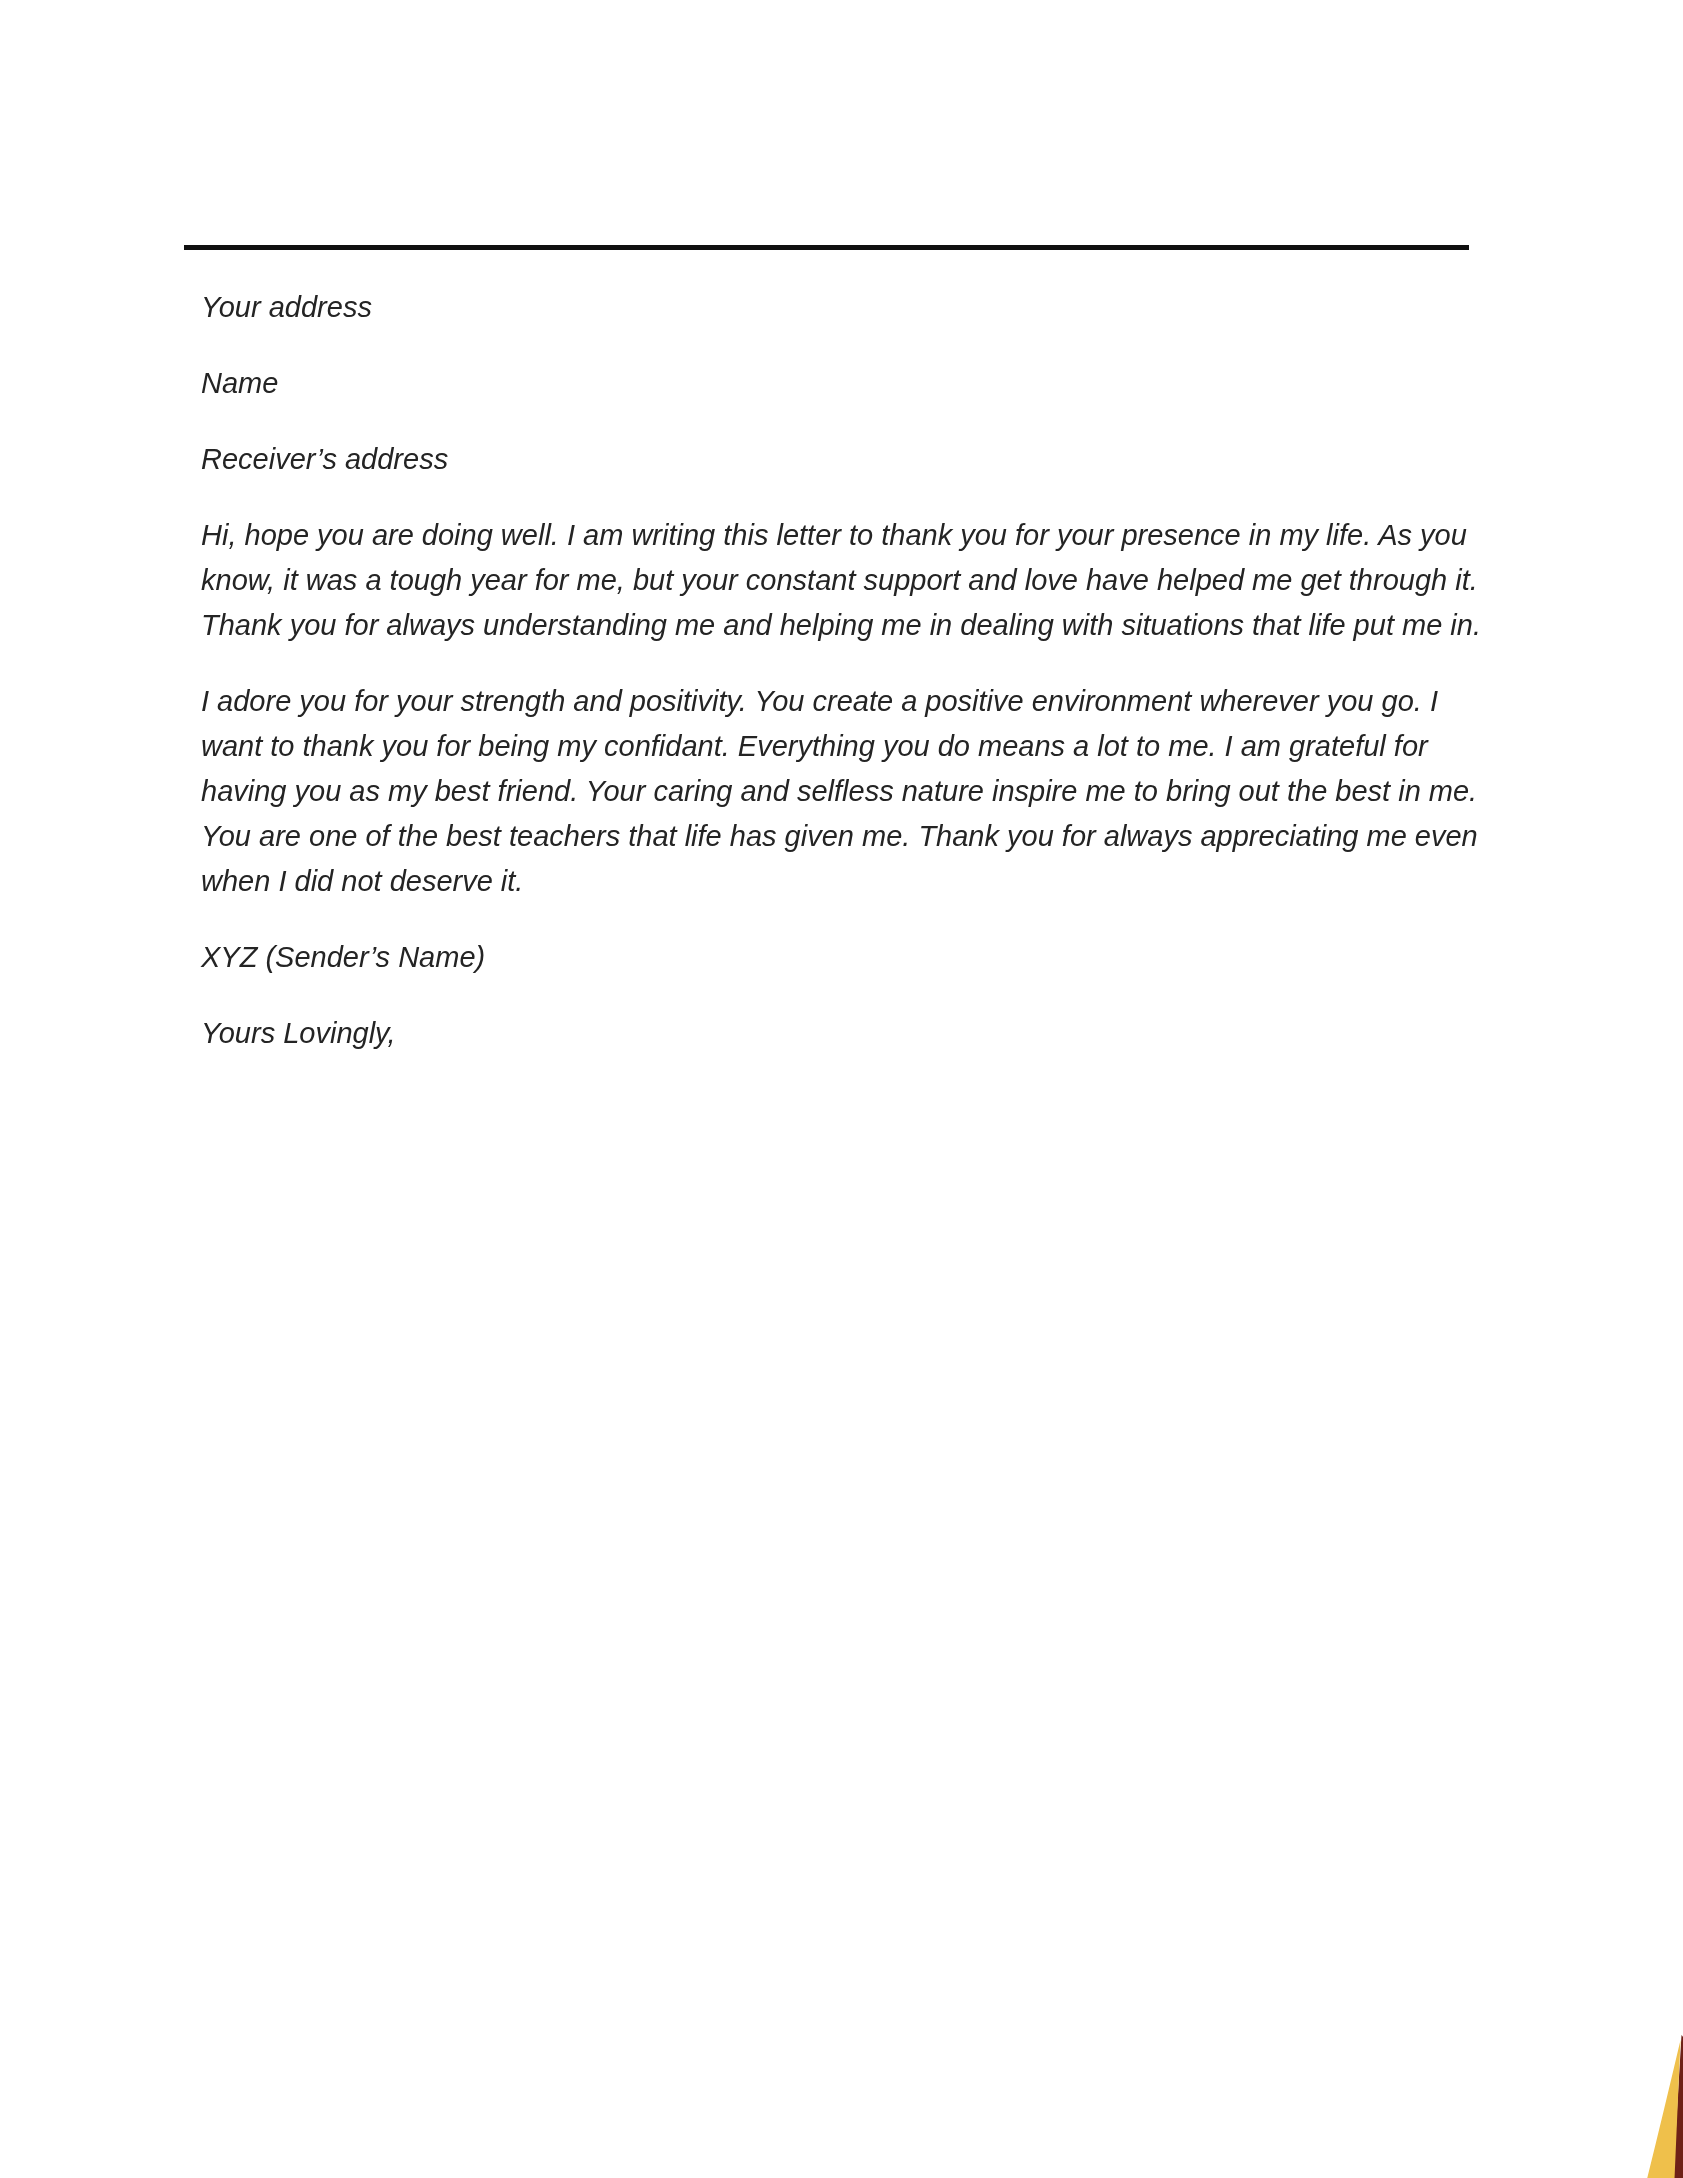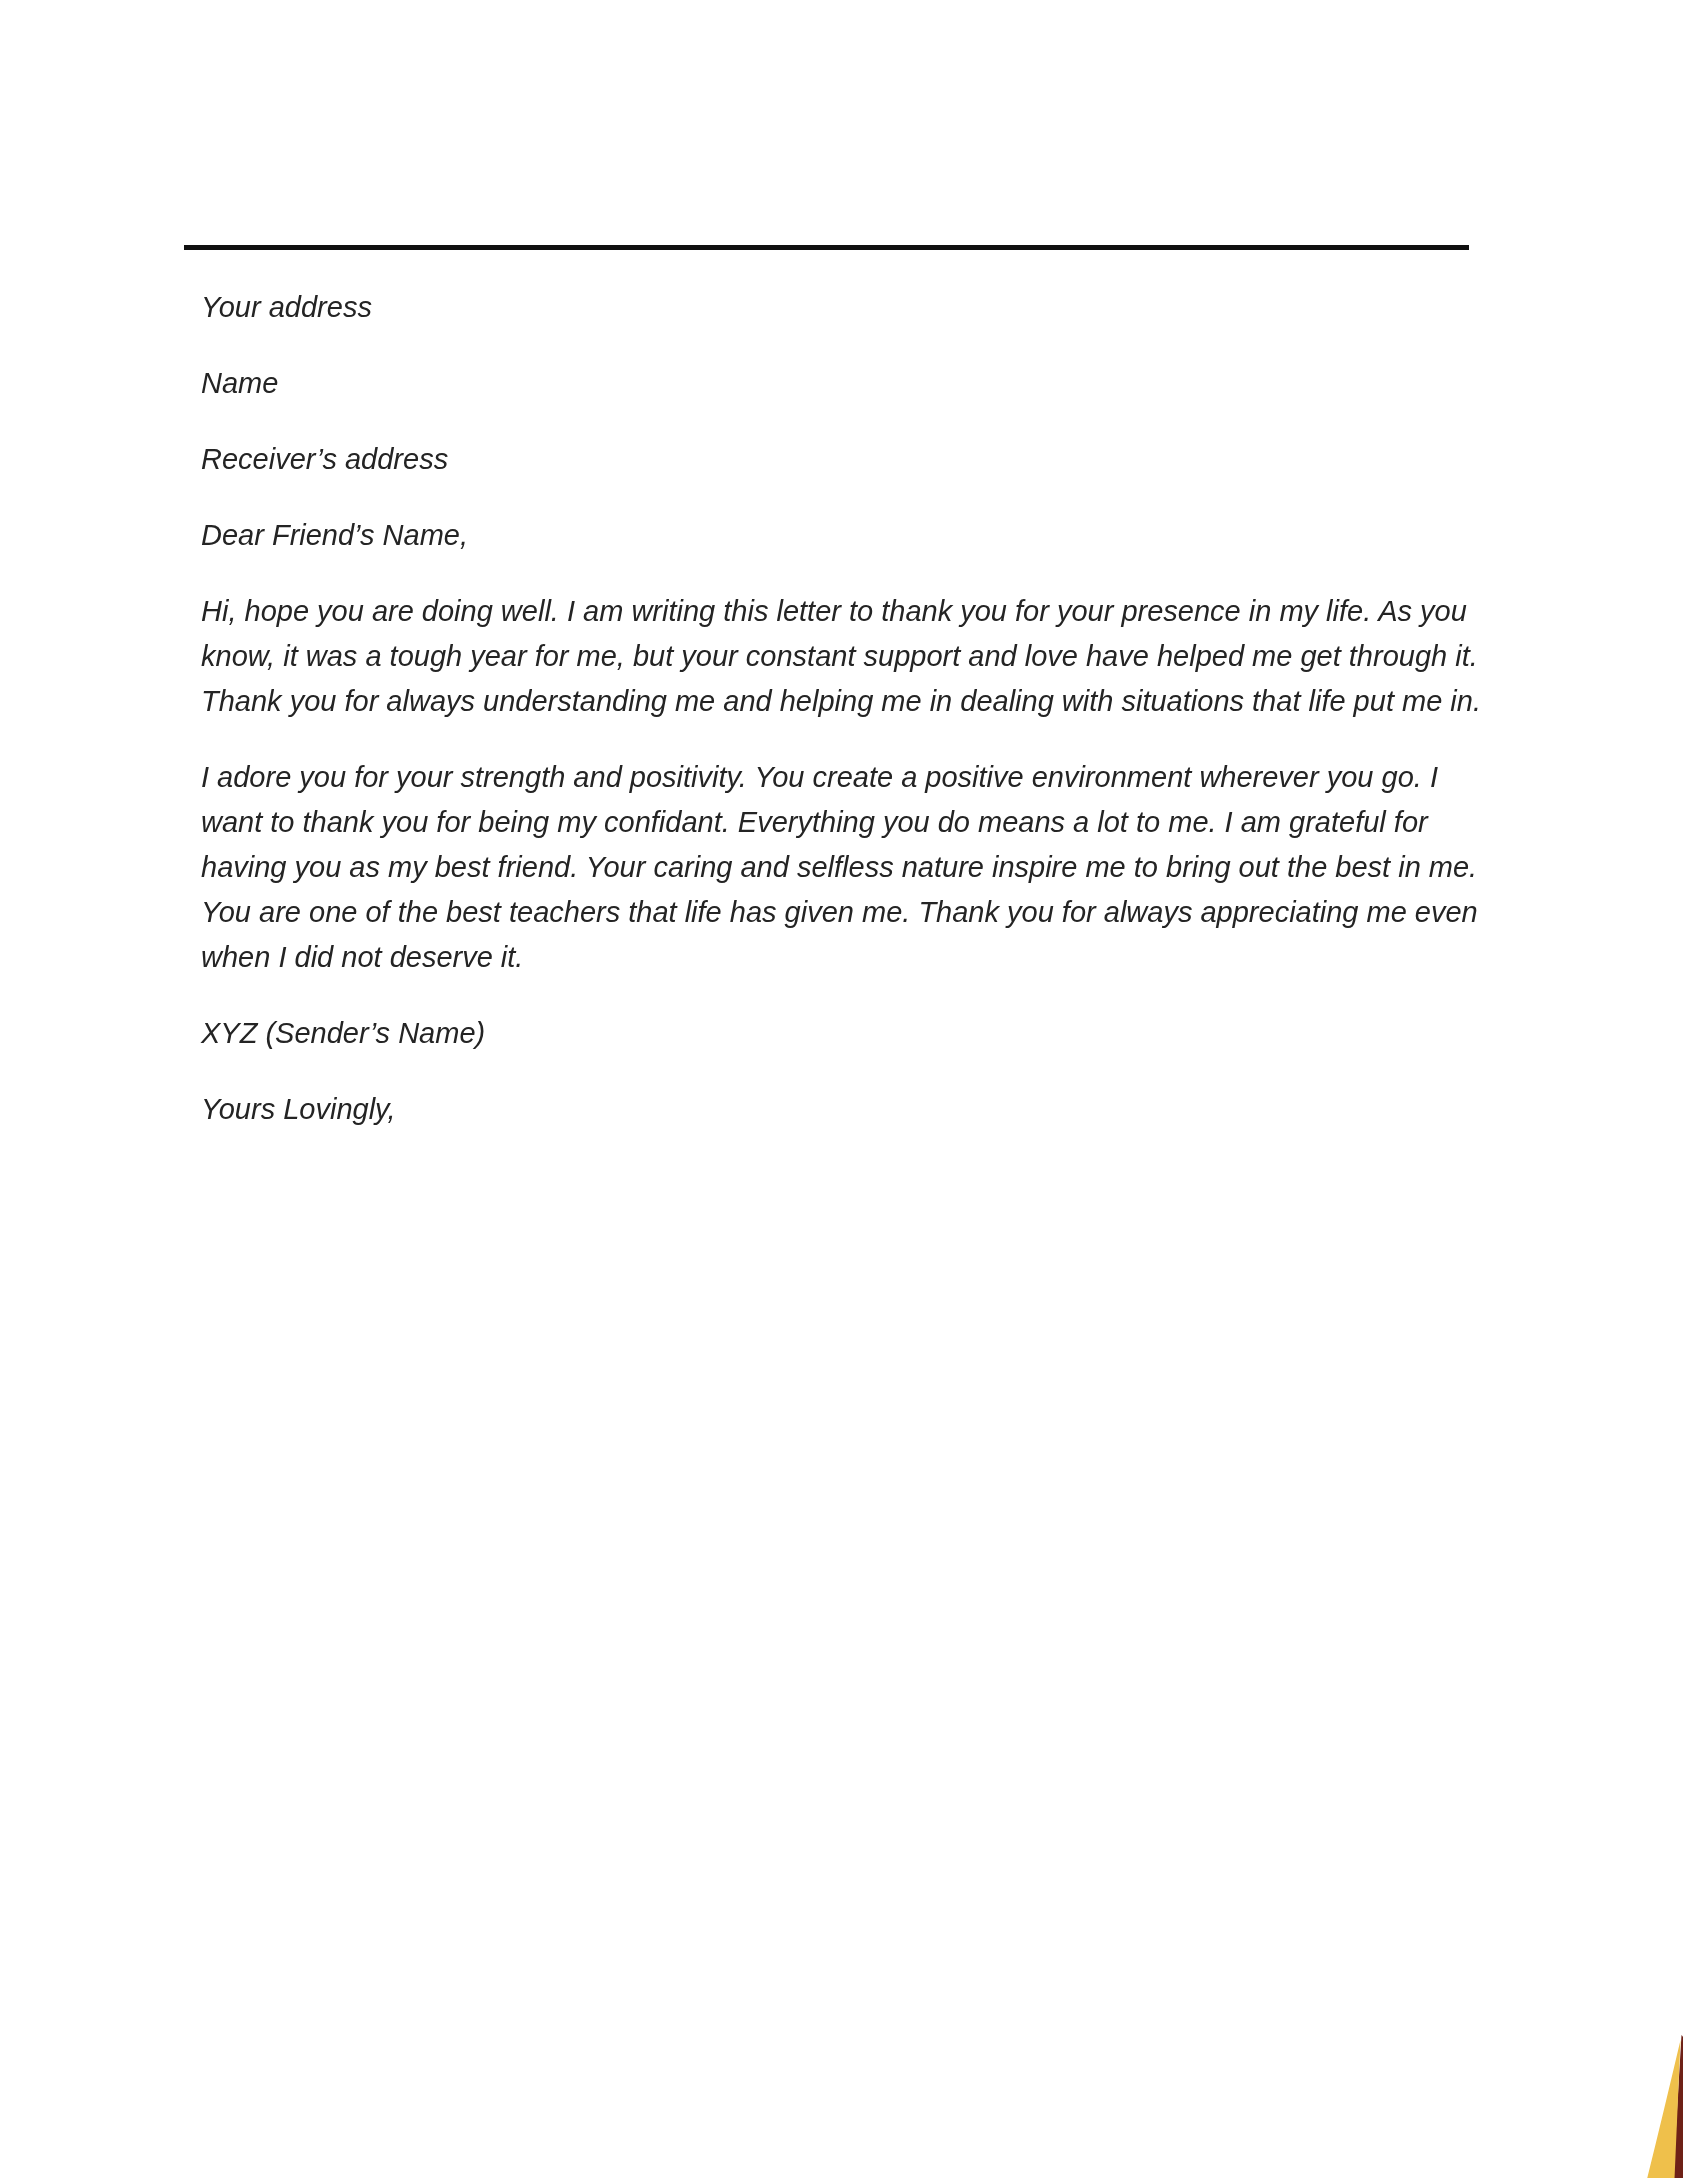--- a/index.html
+++ b/index.html
@@ -91,21 +91,20 @@
 
 <div class="page">
 
 
   <div class="rule"></div>
 
   <div class="letter">
     <p>Your address</p>
     <p>Name</p>
     <p>Receiver’s address</p>
-    <p>Dear Friend’s Name,</p>
     <p>Hi, hope you are doing well. I am writing this letter to thank you for your presence in my life. As you know, it was a tough year for me, but your constant support and love have helped me get through it. Thank you for always understanding me and helping me in dealing with situations that life put me in.</p>
     <p>I adore you for your strength and positivity. You create a positive environment wherever you go. I want to thank you for being my confidant. Everything you do means a lot to me. I am grateful for having you as my best friend. Your caring and selfless nature inspire me to bring out the best in me. You are one of the best teachers that life has given me. Thank you for always appreciating me even when I did not deserve it.</p>
     <p>XYZ (Sender’s Name)</p>
     <p>Yours Lovingly,</p>
   </div>
 
   <svg class="corner-decor" viewBox="0 0 48 145" preserveAspectRatio="none">
     <path d="M45.5 0 L48 3 L48 145 L37 145 Z" style="fill: var(--corner-maroon, #6E2117);"></path>
     <path d="M44.5 5 Q27 80 11 145 L38.5 145 Z" style="fill: var(--corner-yellow, #EFC04B);"></path>
   </svg>

